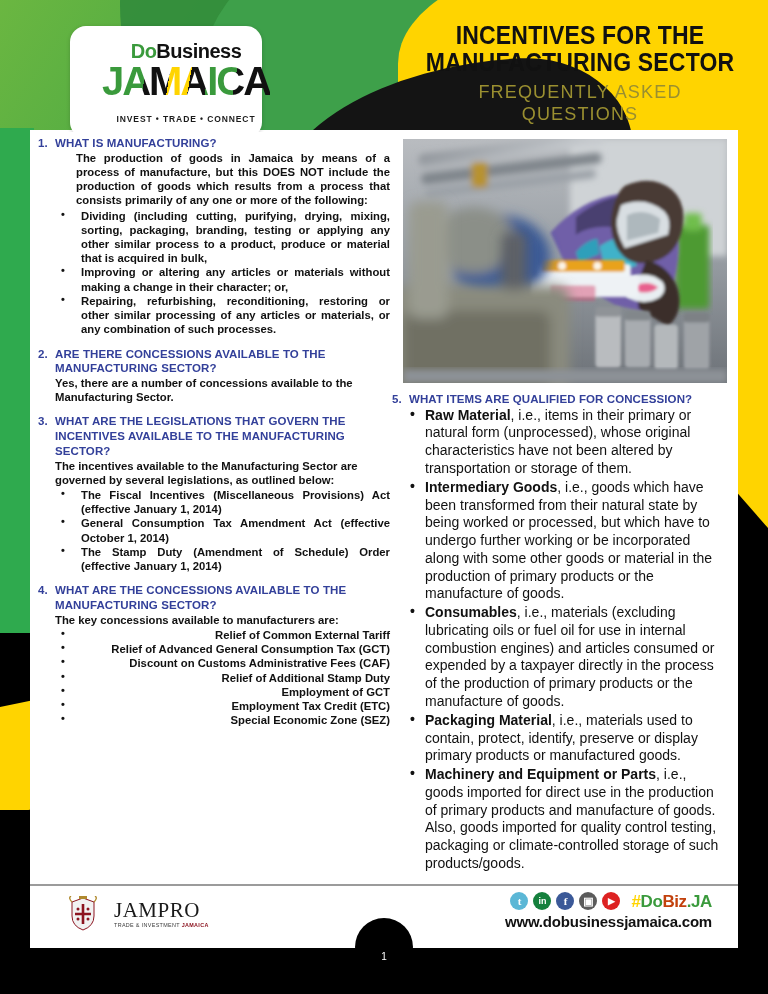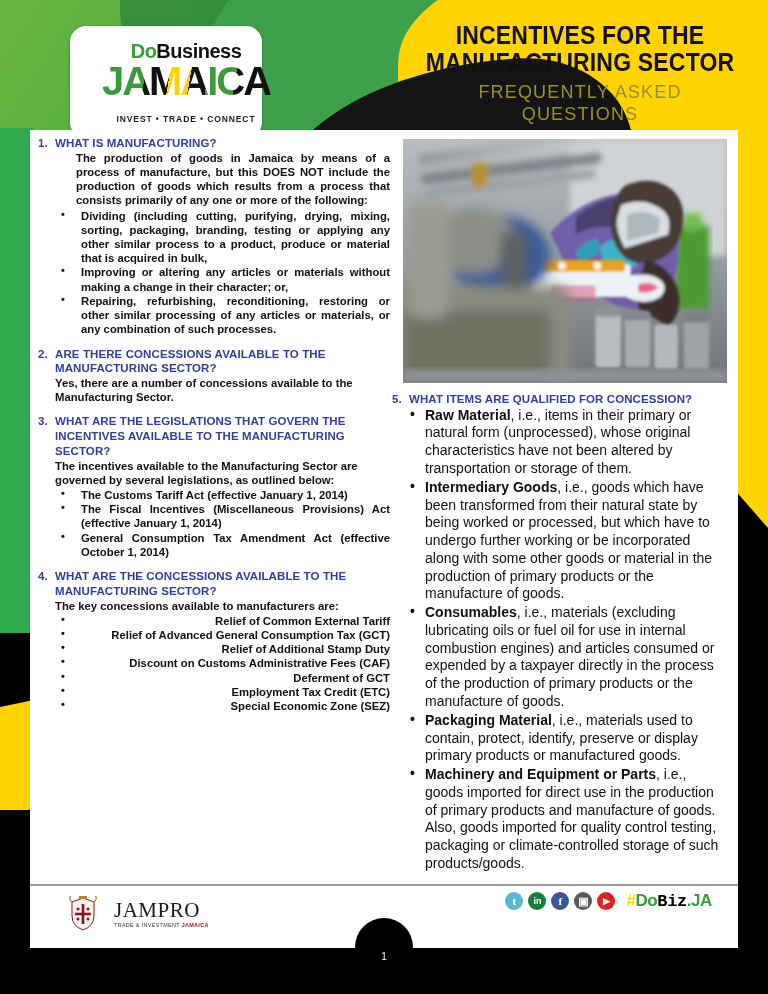--- a/index.html
+++ b/index.html
@@ -360,21 +360,21 @@
   .sico.fb { background: #3b5998; }
   .sico.ig { background: #5b5b5b; }
   .sico.yt { background: #dd2222; border-radius: 50%; font-size: 9px; }
   .hashtag {
     margin-left: 6px;
     font-size: 17px; font-weight: bold; letter-spacing: -.4px;
     line-height: 1;
   }
   .hs-hash { color: #FFD400; }
   .hs-do { color: #3a9a3c; }
-  .hs-biz { color: #000000; font-family: Liberation Mono, monospace; }
+  .hs-biz { color: #c2410c; }
   .hs-ja { color: #3a9a3c; }
   .foot-url {
     margin-top: 3px;
     font-size: 15px;
     font-weight: bold;
     color: #111;
     letter-spacing: -.2px;
   }
 
   .pagecircle {
@@ -561,40 +561,40 @@
       </div>
 
       <div class="q">
         <div class="q-head">
           <span class="q-num">3.</span>
           <span class="q-title">WHAT ARE THE LEGISLATIONS THAT GOVERN THE INCENTIVES AVAILABLE TO THE MANUFACTURING SECTOR?</span>
         </div>
         <div class="q-body">
           <div class="para tight">The incentives available to the Manufacturing Sector are governed by several legislations, as outlined below:</div>
           <ul class="bl">
-            <li>The Customs Tariff Act (effective January 1, 2014)</li>
             <li>The Fiscal Incentives (Miscellaneous Provisions) Act (effective January 1, 2014)</li>
             <li>General Consumption Tax Amendment Act (effective October 1, 2014)</li>
+            <li>The Stamp Duty (Amendment of Schedule) Order (effective January 1, 2014)</li>
           </ul>
         </div>
       </div>
 
       <div class="q">
         <div class="q-head">
           <span class="q-num">4.</span>
           <span class="q-title">WHAT ARE THE CONCESSIONS AVAILABLE TO THE MANUFACTURING SECTOR?</span>
         </div>
         <div class="q-body">
           <div class="para tight">The key concessions available to manufacturers are:</div>
           <ul class="bl nj">
             <li>Relief of Common External Tariff</li>
             <li>Relief of Advanced General Consumption Tax (GCT)</li>
+            <li>Discount on Customs Administrative Fees (CAF)</li>
             <li>Relief of Additional Stamp Duty</li>
-            <li>Discount on Customs Administrative Fees (CAF)</li>
-            <li>Deferment of GCT</li>
+            <li>Employment of GCT</li>
             <li>Employment Tax Credit (ETC)</li>
             <li>Special Economic Zone (SEZ)</li>
           </ul>
         </div>
       </div>
 
     </div>
 
     <div class="col-right">
       <div class="q">
@@ -636,20 +636,21 @@
 
     <div class="foot-right">
       <div class="socials">
         <span class="sico tw">t</span>
         <span class="sico li">in</span>
         <span class="sico fb">f</span>
         <span class="sico ig">▣</span>
         <span class="sico yt">▶</span>
         <span class="hashtag"><span class="hs-hash">#</span><span class="hs-do">Do</span><span class="hs-biz">Biz</span><span class="hs-ja">.JA</span></span>
       </div>
+      <div class="foot-url">www.dobusinessjamaica.com</div>
     </div>
   </div>
 
   <div class="pagecircle">
     <span class="pagenum">1</span>
   </div>
   <div class="bottom-black"></div>
 
 </div>
 

